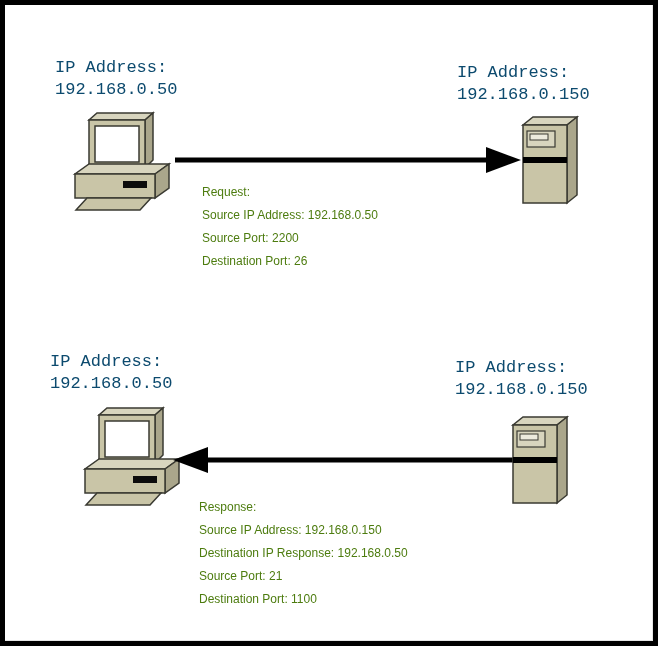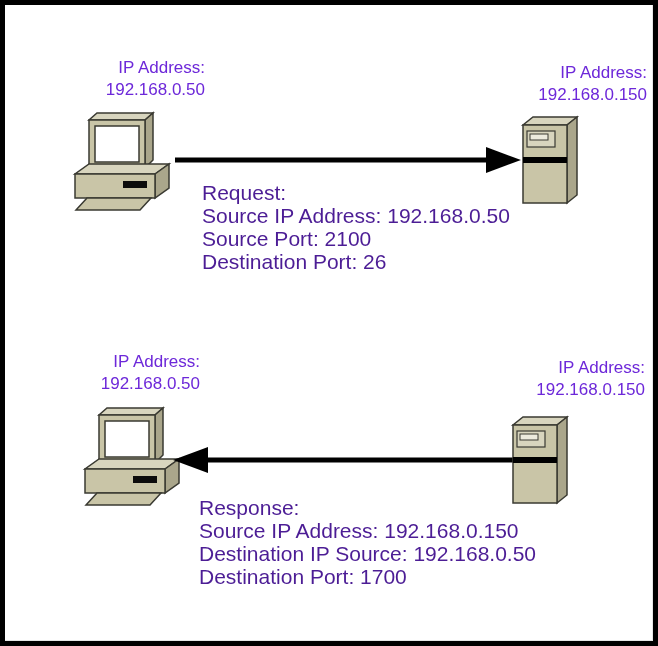--- a/index.html
+++ b/index.html
@@ -13,31 +13,32 @@
     width: 658px;
     height: 646px;
     box-sizing: border-box;
     background: #ffffff;
     border: 5px solid #000000;
     box-shadow: inset -1px -1px 0 #e6e6e6;
     overflow: hidden;
   }
   .ip-label {
     position: absolute;
-    text-align: right;
+    text-align: left;
     font-size: 17px;
     line-height: 22px;
-    color: #6d28d9;
+    color: #0c4a6e;
     white-space: nowrap;
+    font-family: Liberation Mono, monospace;
   }
   .packet-block {
     position: absolute;
-    font-size: 21px;
+    font-size: 12px;
     line-height: 23px;
-    color: #4c1d95;
+    color: #4d7c0f;
     white-space: nowrap;
   }
   .icon-wrap { position: absolute; }
   svg { display: block; }
 </style>
 </head>
 <body>
 
 <div class="canvas">
 
@@ -82,21 +83,21 @@
       <rect x="8" y="12" width="44" height="78" fill="#c9c5a7" stroke="#3a3a32" stroke-width="1.5"></rect>
       <rect x="12" y="18" width="28" height="16" fill="#d8d5be" stroke="#3a3a32" stroke-width="1.2"></rect>
       <rect x="15" y="21" width="18" height="6" fill="#eceadd" stroke="#3a3a32" stroke-width="1"></rect>
       <rect x="8" y="44" width="44" height="6" fill="#000000"></rect>
     </svg>
   </div>
 
   <div class="packet-block" style="left:197px; top:176px;">
     <div>Request:</div>
     <div>Source IP Address: 192.168.0.50</div>
-    <div>Source Port: 2100</div>
+    <div>Source Port: 2200</div>
     <div>Destination Port: 26</div>
   </div>
 
   <div class="ip-label" style="left:45px; top:346px; width:150px;">
     <div>IP Address:</div>
     <div>192.168.0.50</div>
   </div>
 
   <div class="ip-label" style="left:450px; top:352px; width:190px;">
     <div>IP Address:</div>
@@ -131,17 +132,18 @@
       <rect x="8" y="12" width="44" height="78" fill="#c9c5a7" stroke="#3a3a32" stroke-width="1.5"></rect>
       <rect x="12" y="18" width="28" height="16" fill="#d8d5be" stroke="#3a3a32" stroke-width="1.2"></rect>
       <rect x="15" y="21" width="18" height="6" fill="#eceadd" stroke="#3a3a32" stroke-width="1"></rect>
       <rect x="8" y="44" width="44" height="6" fill="#000000"></rect>
     </svg>
   </div>
 
   <div class="packet-block" style="left:194px; top:491px;">
     <div>Response:</div>
     <div>Source IP Address: 192.168.0.150</div>
-    <div>Destination IP Source: 192.168.0.50</div>
-    <div>Destination Port: 1700</div>
+    <div>Destination IP Response: 192.168.0.50</div>
+    <div>Source Port: 21</div>
+    <div>Destination Port: 1100</div>
   </div>
 
 </div>
 
 </body></html>

